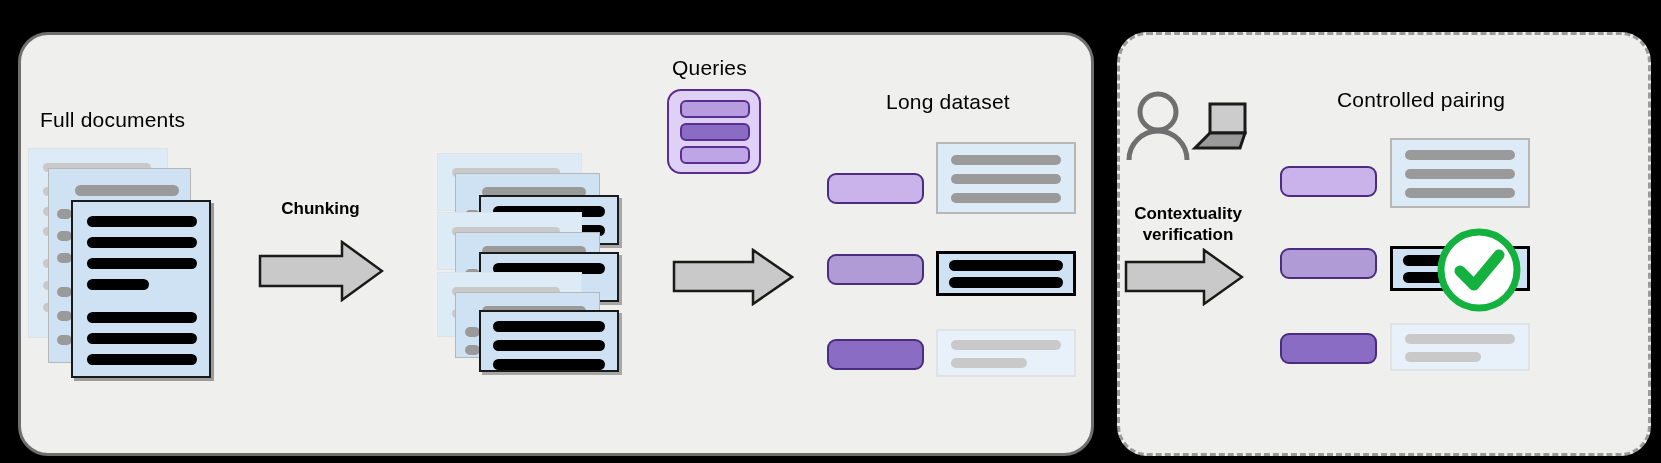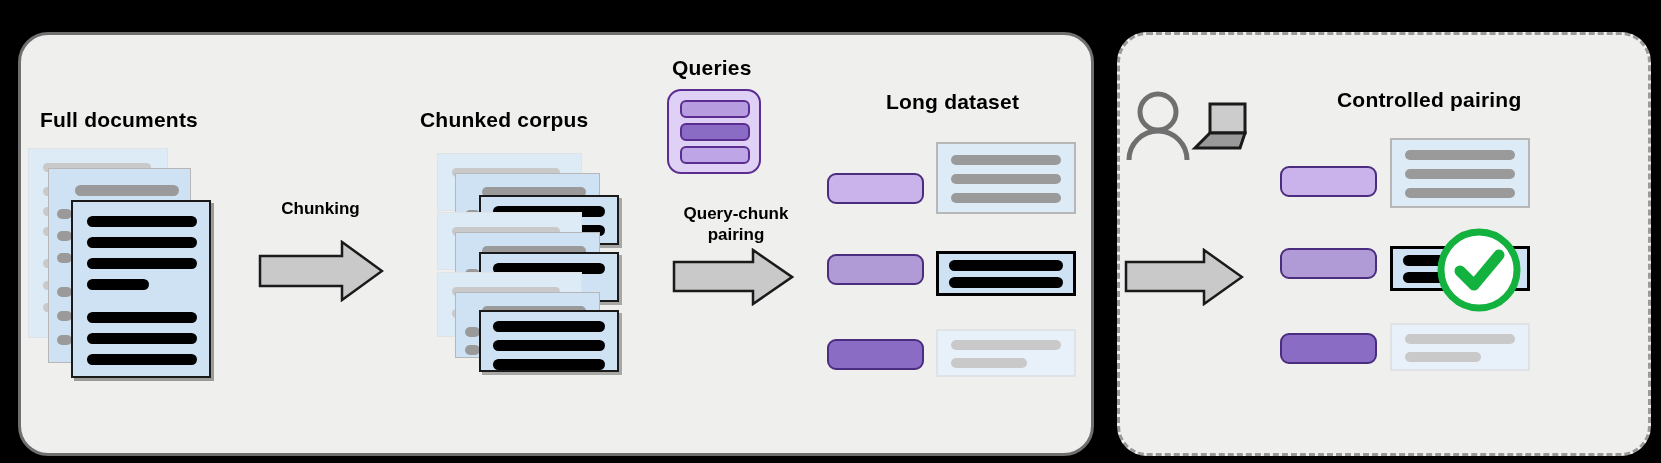--- a/index.html
+++ b/index.html
@@ -13,21 +13,21 @@
   .panel-main{left:18px;top:32px;width:1070px;height:418px;
       border:3px solid #6f6f6f;box-shadow:4px 5px 0 rgba(0,0,0,.45);}
   .panel-opt{left:1117px;top:32px;width:528px;height:418px;
       border:3px dashed #9a9a9a;box-shadow:4px 5px 0 rgba(0,0,0,.45);}
 
   .optional-label{position:absolute;left:1117px;top:0px;width:528px;
       text-align:center;font-size:21px;font-weight:bold;color:#9d9d9d;
       letter-spacing:.3px;line-height:30px;}
 
   
-  .heading{position:absolute;font-size:21px;font-weight:bold;color:#000;
+  .heading{position:absolute;font-size:21px;font-weight:normal;color:#000;
       white-space:nowrap;letter-spacing:.2px;}
 
   
   .arrowlabel{position:absolute;font-size:17px;font-weight:bold;color:#000;
       text-align:center;line-height:21px;white-space:pre-line;}
 
   
   .arrow{position:absolute;}
 
   
@@ -64,21 +64,20 @@
 </head>
 <body>
 
 <div class="stage">
 
 
   <div class="panel panel-main"></div>
   <div class="panel panel-opt"></div>
 
   <div class="heading" style="left:40px;top:108px;">Full documents</div>
-  <div class="heading" style="left:420px;top:108px;">Chunked corpus</div>
   <div class="heading" style="left:672px;top:56px;">Queries</div>
   <div class="heading" style="left:886px;top:90px;">Long dataset</div>
   <div class="heading" style="left:1337px;top:88px;">Controlled pairing</div>
 
   <div class="page l1" style="left:28px;top:148px;width:140px;height:190px;">
     <div class="bar" style="left:14px;top:14px;width:108px;height:9px;background:#c9c9c9;"></div>
     <div class="bar" style="left:14px;top:38px;width:14px;height:9px;background:#c9c9c9;"></div>
     <div class="bar" style="left:14px;top:58px;width:14px;height:9px;background:#c9c9c9;"></div>
     <div class="bar" style="left:14px;top:78px;width:14px;height:9px;background:#c9c9c9;"></div>
     <div class="bar" style="left:14px;top:110px;width:14px;height:9px;background:#c9c9c9;"></div>
@@ -151,22 +150,20 @@
     <div class="bar" style="left:12px;top:28px;width:112px;height:11px;background:#000;"></div>
     <div class="bar" style="left:12px;top:47px;width:112px;height:11px;background:#000;"></div>
   </div>
 
   <div class="qbox" style="left:667px;top:89px;width:94px;height:85px;">
     <div class="qrow" style="left:11px;top:9px;width:70px;height:18px;background:#b79ce0;"></div>
     <div class="qrow" style="left:11px;top:32px;width:70px;height:18px;background:#8a6cc4;"></div>
     <div class="qrow" style="left:11px;top:55px;width:70px;height:18px;background:#bda5e6;"></div>
   </div>
 
-  <div class="arrowlabel" style="left:662px;top:203px;width:148px;">Query-chunk
-pairing</div>
   <div class="arrow" style="left:672px;top:248px;">
     <svg width="122" height="58" viewBox="0 0 122 58">
       <polygon points="2,14 81,14 81,2 120,29 81,56 81,43 2,43" fill="#c9c9c9" stroke="#1a1a1a" stroke-width="2.5" stroke-linejoin="miter"></polygon>
     </svg>
   </div>
 
   <div class="chip" style="left:827px;top:173px;width:97px;height:31px;background:#c9b3ea;"></div>
   <div class="dsbox" style="left:936px;top:142px;width:140px;height:72px;background:#ddebf7;border:2px solid #b7b7b7;">
     <div class="bar" style="left:13px;top:11px;width:110px;height:10px;background:#9a9a9a;"></div>
     <div class="bar" style="left:13px;top:30px;width:110px;height:10px;background:#9a9a9a;"></div>
@@ -191,20 +188,22 @@
       <path d="M4 70 A29 29 0 0 1 62 70" fill="none" stroke="#6f6f6f" stroke-width="5"></path>
     </svg>
   </div>
   <div class="glyph" style="left:1190px;top:100px;">
     <svg width="60" height="55" viewBox="0 0 60 55">
       <polygon points="20,4 55,4 55,33 20,33" fill="#cccccc" stroke="#1a1a1a" stroke-width="3"></polygon>
       <polygon points="20,33 55,33 50,48 5,48" fill="#9a9a9a" stroke="#1a1a1a" stroke-width="3" stroke-linejoin="miter"></polygon>
     </svg>
   </div>
 
+  <div class="arrowlabel" style="left:1112px;top:203px;width:152px;">Contextuality
+verification</div>
   <div class="arrow" style="left:1124px;top:248px;">
     <svg width="120" height="58" viewBox="0 0 120 58">
       <polygon points="2,14 80,14 80,2 118,29 80,56 80,43 2,43" fill="#c9c9c9" stroke="#1a1a1a" stroke-width="2.5" stroke-linejoin="miter"></polygon>
     </svg>
   </div>
 
   <div class="chip" style="left:1280px;top:166px;width:97px;height:31px;background:#c9b3ea;"></div>
   <div class="dsbox" style="left:1390px;top:138px;width:140px;height:70px;background:#ddebf7;border:2px solid #b7b7b7;">
     <div class="bar" style="left:13px;top:10px;width:110px;height:10px;background:#9a9a9a;"></div>
     <div class="bar" style="left:13px;top:29px;width:110px;height:10px;background:#9a9a9a;"></div>

